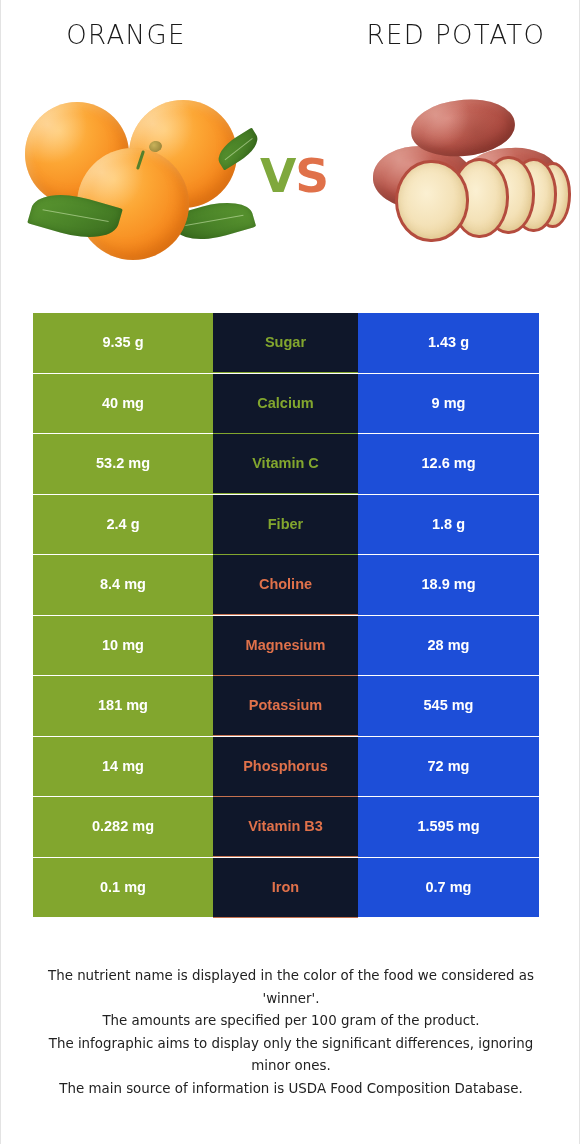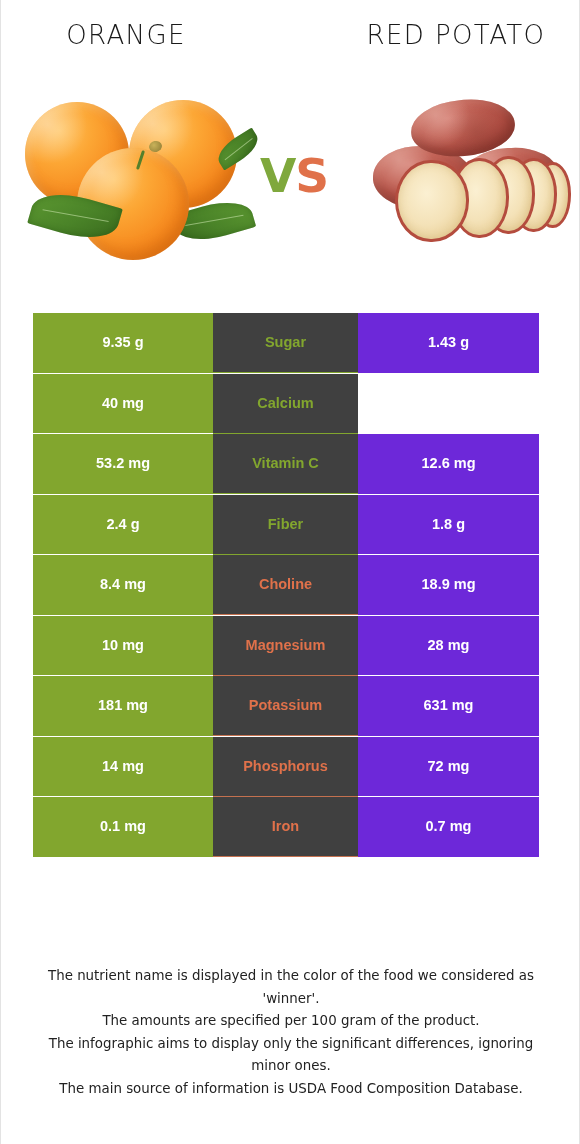--- a/index.html
+++ b/index.html
@@ -96,22 +96,22 @@
   .cell {
     height: 59.5px;
     line-height: 59.5px;
     text-align: center;
     font-size: 14.5px;
     font-weight: 700;
     white-space: nowrap;
     overflow: hidden;
   }
   .cell.left  { width: 180px; background: #82A62E; color: #ffffff; }
-  .cell.mid   { width: 145px; background: #404040; }
-  .cell.right { width: 181px; background: #6d28d9; color: #ffffff; }
+  .cell.mid   { width: 145px; background: #0f172a; }
+  .cell.right { width: 181px; background: #1d4ed8; color: #ffffff; }
 
   .cell.mid { border-bottom: 1px solid transparent; height: 60px; line-height: 59px; }
   .row.win-left  .cell.mid { border-bottom-color: #82A62E; color: #82A62E; }
   .row.win-right .cell.mid { border-bottom-color: #C4714F; color: #E0714A; }
 
   .row:last-child { margin-bottom: 0; }
 
   
   .footer {
     position: absolute;
@@ -269,20 +269,21 @@
 
   <div class="table" id="nutrient-table">
       <div class="row win-left">
         <div class="cell left">9.35 g</div>
         <div class="cell mid">Sugar</div>
         <div class="cell right">1.43 g</div>
       </div>
       <div class="row win-left">
         <div class="cell left">40 mg</div>
         <div class="cell mid">Calcium</div>
+        <div class="cell right">9 mg</div>
       </div>
       <div class="row win-left">
         <div class="cell left">53.2 mg</div>
         <div class="cell mid">Vitamin C</div>
         <div class="cell right">12.6 mg</div>
       </div>
       <div class="row win-left">
         <div class="cell left">2.4 g</div>
         <div class="cell mid">Fiber</div>
         <div class="cell right">1.8 g</div>
@@ -293,26 +294,31 @@
         <div class="cell right">18.9 mg</div>
       </div>
       <div class="row win-right">
         <div class="cell left">10 mg</div>
         <div class="cell mid">Magnesium</div>
         <div class="cell right">28 mg</div>
       </div>
       <div class="row win-right">
         <div class="cell left">181 mg</div>
         <div class="cell mid">Potassium</div>
-        <div class="cell right">631 mg</div>
+        <div class="cell right">545 mg</div>
       </div>
       <div class="row win-right">
         <div class="cell left">14 mg</div>
         <div class="cell mid">Phosphorus</div>
         <div class="cell right">72 mg</div>
+      </div>
+      <div class="row win-right">
+        <div class="cell left">0.282 mg</div>
+        <div class="cell mid">Vitamin B3</div>
+        <div class="cell right">1.595 mg</div>
       </div>
       <div class="row win-right">
         <div class="cell left">0.1 mg</div>
         <div class="cell mid">Iron</div>
         <div class="cell right">0.7 mg</div>
       </div>
     </div>
 
   <div class="footer">
     <p>The nutrient name is displayed in the color of the food we considered as 'winner'.</p>

